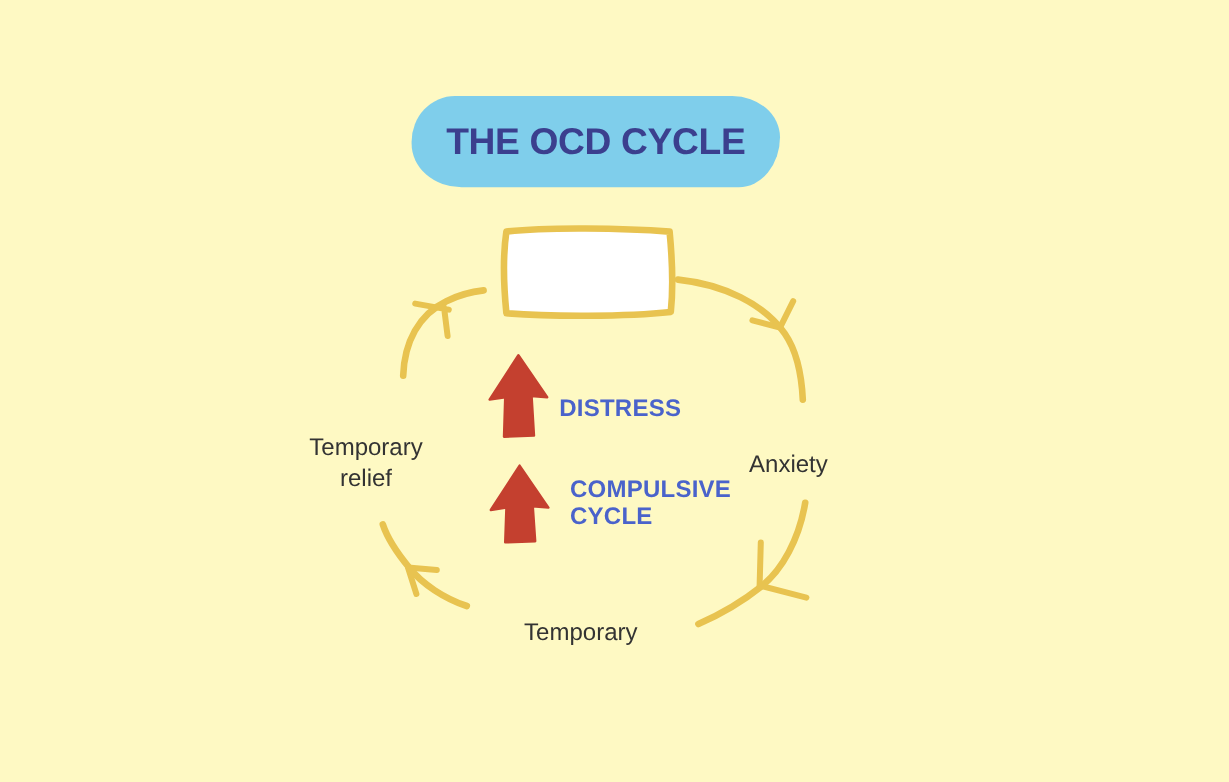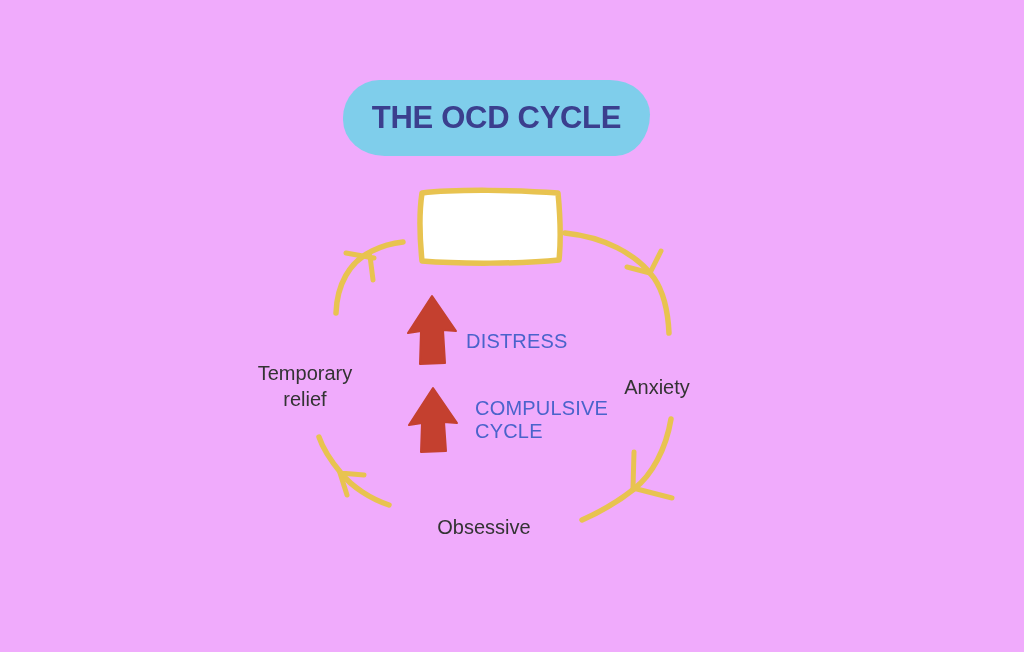--- a/index.html
+++ b/index.html
@@ -1,20 +1,20 @@
 <!DOCTYPE html>
 <html><head>
 <meta charset="utf-8">
 <style>
   html, body { margin: 0; padding: 0; background: #ffffff; }
   .canvas {
     position: relative;
     width: 1024px;
     height: 652px;
-    background: #f0abfc;
+    background: #fef9c3;
     overflow: hidden;
     font-family: "Liberation Sans", "DejaVu Sans", sans-serif;
   }
   svg.layer {
     position: absolute;
     left: 0; top: 0;
     width: 1024px; height: 652px;
   }
   .yellow-stroke {
     fill: none;
@@ -62,21 +62,21 @@
     left: 417px; top: 202px; width: 146px;
     font-size: 19.5px;
     color: #3a3a3a;
   }
   .node-left  { left: 240px; top: 360px; width: 130px; }
   .node-right { left: 612px; top: 374px; width: 90px; }
   .node-bottom{ left: 419px; top: 514px; width: 130px; }
   .center-label {
     position: absolute;
     color: #4a63cb;
-    font-weight: normal;
+    font-weight: bold;
     font-size: 20px;
     line-height: 22.5px;
     letter-spacing: 0.2px;
     text-align: left;
   }
   .label-distress  { left: 466px; top: 330px; width: 120px; }
   .label-compulsive{ left: 475px; top: 397px; width: 142px; }
 </style>
 </head>
 <body>
@@ -103,21 +103,21 @@
     <path class="red-arrow" d="M 433 388 L 457 423 L 444 422 L 446 451 L 421 452 L 422 423 L 409 425 Z"></path>
   </svg>
 
   <div class="title-blob">
     <span class="title-text">THE OCD CYCLE</span>
   </div>
 
 
   <div class="node node-right">Anxiety</div>
 
-  <div class="node node-bottom">Obsessive</div>
+  <div class="node node-bottom">Temporary</div>
 
   <div class="node node-left">Temporary relief</div>
 
   <div class="center-label label-distress">DISTRESS</div>
 
   <div class="center-label label-compulsive">COMPULSIVE CYCLE</div>
 
 </div>
 
 </body></html>

